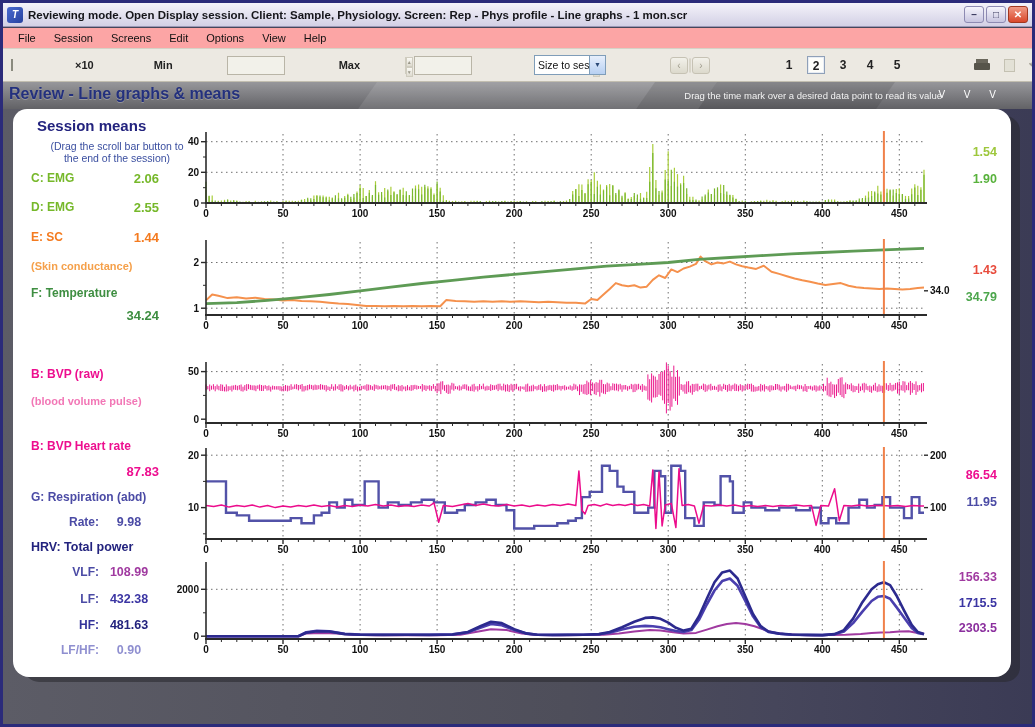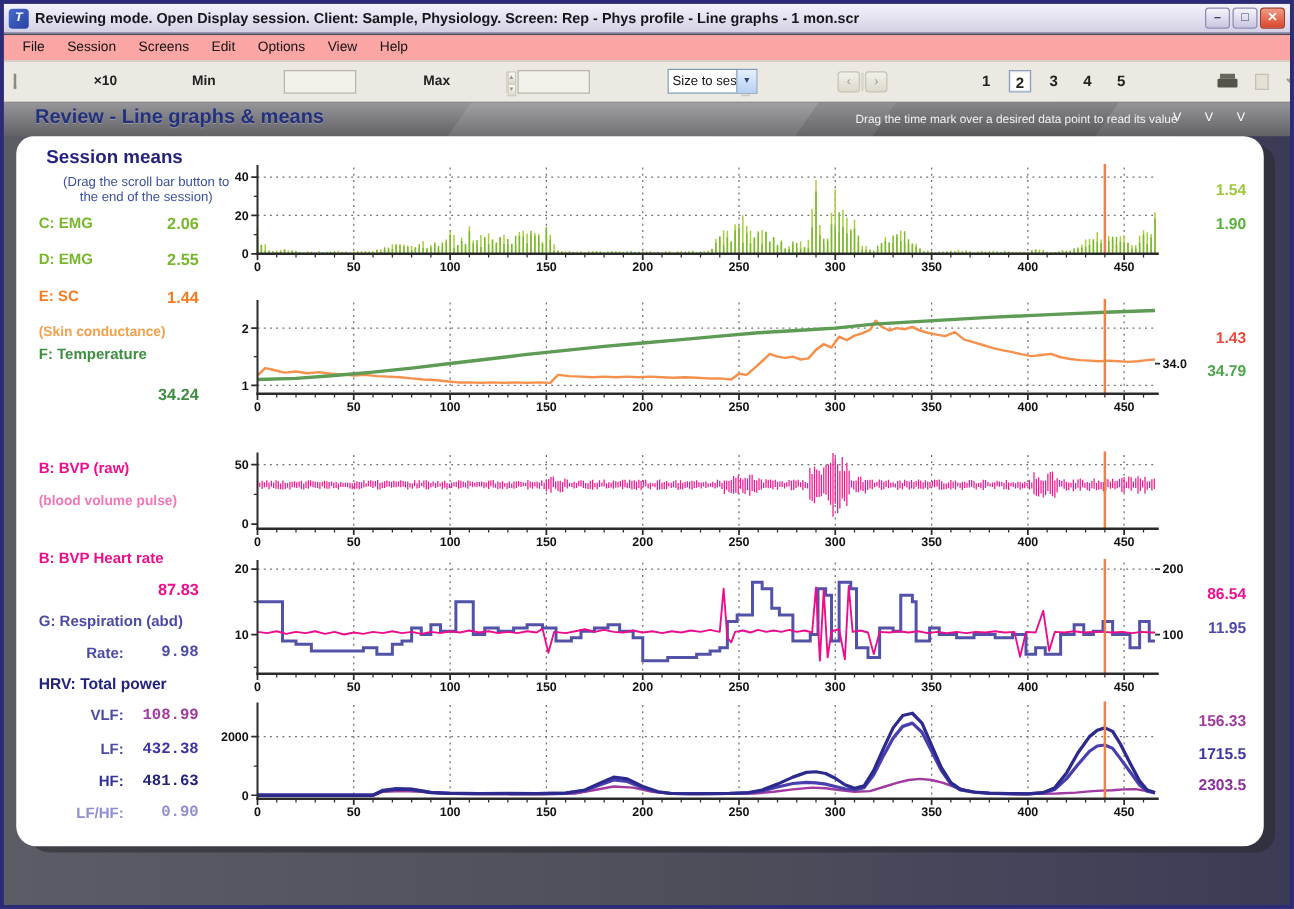--- a/index.html
+++ b/index.html
@@ -55,38 +55,38 @@
   .undo-ico { font-size:13px; color:#a09d90; font-weight:bold; line-height:10px;}
   
   .content { position:absolute; left:0; top:79px; right:0; bottom:0;
     background:linear-gradient(90deg,#5c5c66 0%,#4e4e5a 55%,#46465b 75%,#3b3b55 100%); }
   .headband { position:absolute; left:0; top:0; right:0; height:27px;
     background:linear-gradient(180deg,#97979b,#626266); overflow:hidden;}
   .headband .wedge1 { position:absolute; left:35%; top:-10px; width:340px; height:60px;
     background:rgba(255,255,255,0.10); transform:skewX(-35deg);}
   .headband .wedge2 { position:absolute; left:62%; top:-10px; width:240px; height:60px;
     background:rgba(0,0,0,0.10); transform:skewX(-35deg);}
-  .page-title { position:absolute; left:25px; top:3px; font-size:16px; font-weight:bold;
+  .page-title { position:absolute; left:6px; top:3px; font-size:16px; font-weight:bold;
     color:#23307d; text-shadow:0 1px 0 rgba(255,255,255,0.25);text-align:right; }
   .hint { position:absolute; right:90px; top:8px; font-size:9.5px; color:#f2f2f2; }
   .vmarks { position:absolute; right:28px; top:7px; font-size:10px; color:#fff; letter-spacing:8px;}
   .panel { position:absolute; left:10px; top:27px; width:998px; height:568px; background:#fff;
     border-radius:16px; border-top-left-radius:14px; box-shadow:10px 6px 0 -1px rgba(40,40,46,0.55); }
   
   .sb-title { position:absolute; left:24px; top:8px; font-size:15px; font-weight:bold; color:#23237e;}
   .sb-note { position:absolute; left:4px; top:31px; width:200px; text-align:center;
     font-size:10.5px; color:#3b4fa0; line-height:12px; }
   .sb-row { position:absolute; left:18px; width:128px; display:flex; justify-content:space-between;
     font-size:12px; font-weight:bold; }
   .sb-row .v { font-size:13px; }
   .sb-sub { position:absolute; left:18px; font-size:11px; font-weight:bold; }
   .sb-right { position:absolute; left:18px; width:128px; text-align:right; font-size:13px; font-weight:bold;}
   .sb-pair { position:absolute; left:18px; width:128px; display:flex; font-size:12px; font-weight:bold;}
   .sb-pair .l { width:68px; text-align:right; }
-  .sb-pair .v { flex:1; text-align:right; font-size:12.5px;font-family:Liberation Mono, monospace;}
+  .sb-pair .v { flex:1; text-align:center; font-size:12.5px;}
   
   .chart { position:absolute; left:145px; width:800px; }
   .chart svg { display:block; }
   .cursor-val { position:absolute; width:110px; text-align:right; font-size:12.5px; font-weight:bold; right:14px;}
   
   .footer { position:absolute; left:0; right:0; top:597px; height:48px;
     background:linear-gradient(180deg,#8b8b8b,#707070); border-top:2px solid #5a5a5a;}
   .logo { position:absolute; left:28px; top:4px; width:200px; height:40px; }
   .logo-text { position:absolute; left:34px; top:8px; font-size:22px; color:rgba(255,255,255,0.38); letter-spacing:1px;}
 </style>
@@ -178,21 +178,21 @@
       </div>
       <div class="sb-row" style="top:91px; color:#76b82a;gap:10px;">
         <span>D: EMG</span>
           <span class="v">2.55</span>
       </div>
       <div class="sb-row" style="top:121px; color:#f47b20;">
         <span>E: SC</span>
           <span class="v">1.44</span>
       </div>
       <div class="sb-sub" style="top:151px; color:#f5a04a;">(Skin conductance)</div>
-      <div class="sb-sub" style="top:167px; color:#3e8e41; font-size:12px;">F: Temperature</div>
+      <div class="sb-sub" style="top:177px; color:#3e8e41; font-size:12px;">F: Temperature</div>
       <div class="sb-right" style="top:199px; color:#3e8e41;">34.24</div>
       <div class="sb-sub" style="top:258px; color:#ed0e8f; font-size:12px;">B: BVP (raw)</div>
       <div class="sb-sub" style="top:286px; color:#f277b6;">(blood volume pulse)</div>
       <div class="sb-sub" style="top:330px; color:#ed0e8f; font-size:12px;">B: BVP Heart rate</div>
       <div class="sb-right" style="top:355px; color:#ed0e8f;">87.83</div>
       <div class="sb-sub" style="top:381px; color:#4b4ba5; font-size:12px;">G: Respiration (abd)</div>
       <div class="sb-pair" style="top:406px; color:#4b4ba5;">
         <span class="l">Rate:</span>
           <span class="v">9.98</span>
       </div>

